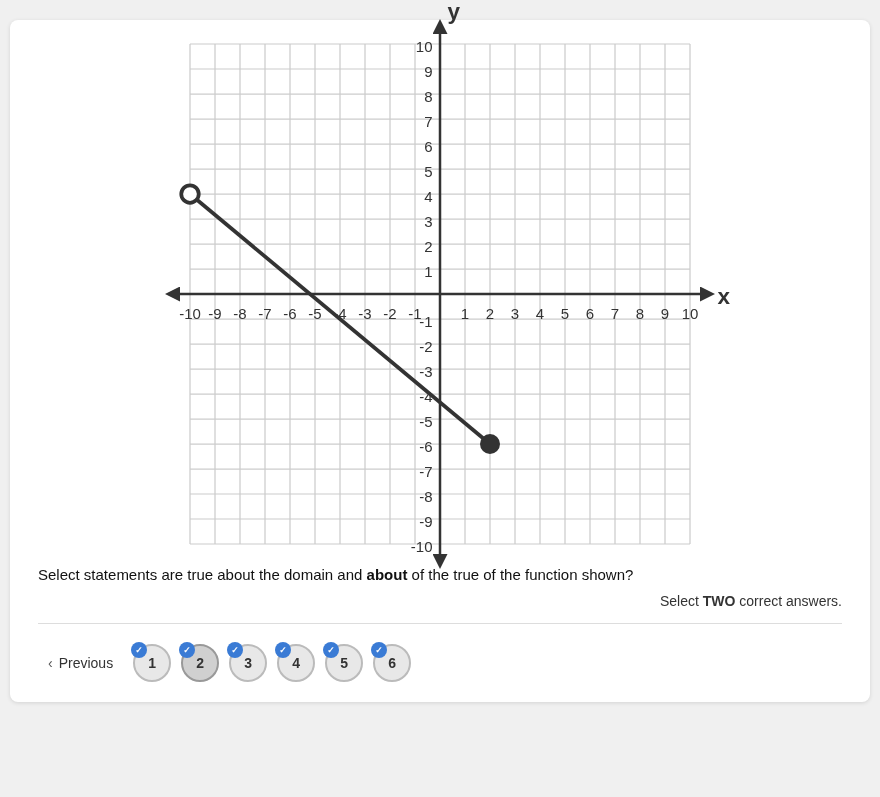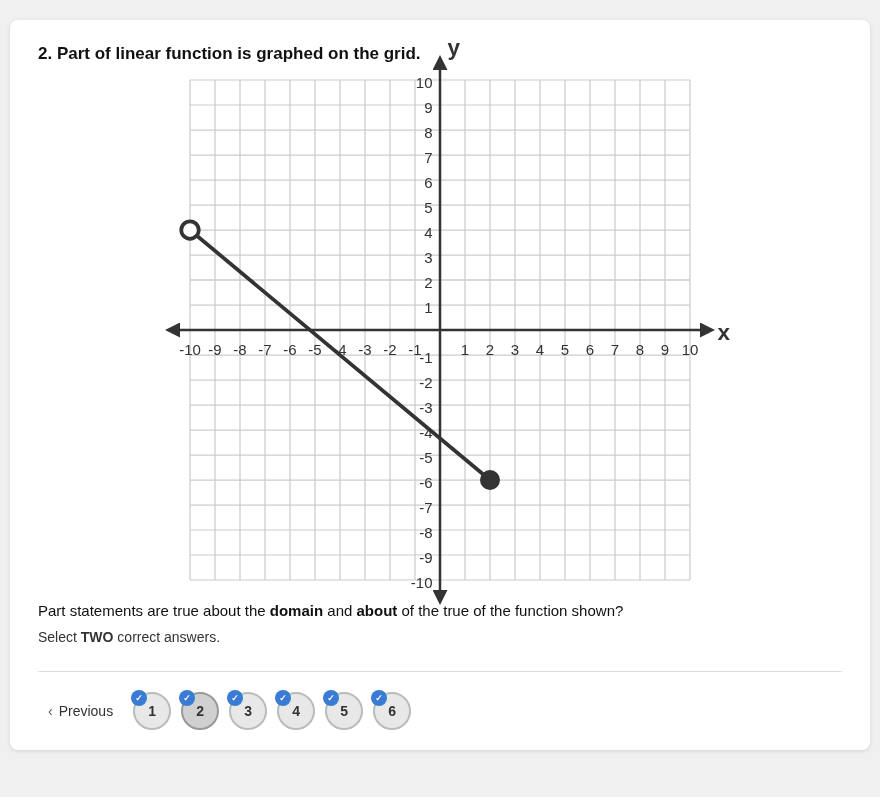--- a/index.html
+++ b/index.html
@@ -33,26 +33,27 @@
     }
     svg.graph {
       display: block;
     }
     .question-text {
       font-size: 15px;
       color: #111;
       margin-bottom: 6px;
       line-height: 1.5;
     }
-    .question-text .domain { font-weight: bold; }
+    .question-text .domain { font-weight: normal; }
     .question-text .range { font-weight: bold; }
     .select-label {
       font-size: 14px;
       color: #333;
-      margin-bottom: 26px;
+      margin-bottom: 14px;
+      text-align: right;
     }
     .select-label strong { font-weight: bold; }
     .divider {
       border: none;
       border-top: 1px solid #ddd;
       margin: 12px 0;
     }
     .bottom-bar {
       display: flex;
       align-items: center;
@@ -106,24 +107,20 @@
       align-items: center;
       justify-content: center;
       color: #fff;
       font-size: 9px;
     }
   </style>
 </head>
 <body>
 
 <div class="card">
-  <div class="question-header">
-    <span>2.</span>
-    <span>Part of linear function is graphed on the grid.</span>
-  </div>
 
   <div class="graph-container">
     <svg class="graph" width="500" height="500" viewBox="-10 -10 20 20" style="overflow: visible;">
       <defs>
         <marker id="arrowhead-right" markerWidth="6" markerHeight="6" refX="3" refY="3" orient="auto">
           <polygon points="0 0, 6 3, 0 6" fill="#333"></polygon>
         </marker>
         <marker id="arrowhead-left" markerWidth="6" markerHeight="6" refX="3" refY="3" orient="auto-start-reverse">
           <polygon points="0 0, 6 3, 0 6" fill="#333"></polygon>
         </marker>
@@ -238,21 +235,21 @@
 
       <line x1="-10" y1="-4" x2="2" y2="6" stroke="#333" stroke-width="0.15"></line>
 
       <circle cx="-10" cy="-4" r="0.35" fill="white" stroke="#333" stroke-width="0.15"></circle>
 
       <circle cx="2" cy="6" r="0.35" fill="#333" stroke="#333" stroke-width="0.1"></circle>
     </svg>
   </div>
 
   <p class="question-text">
-    <span>Part statements are true about the </span><span class="domain">domain</span><span> and </span><span class="range">about</span><span> of the true of the function shown?</span>
+    <span>Select statements are true about the </span><span class="domain">domain</span><span> and </span><span class="range">about</span><span> of the true of the function shown?</span>
   </p>
   <p class="select-label">
     <span>Select </span><strong>TWO</strong><span> correct answers.</span>
   </p>
 
   <hr class="divider">
 
   <div class="bottom-bar">
     <button class="prev-btn">
       <span class="chevron">‹</span>

